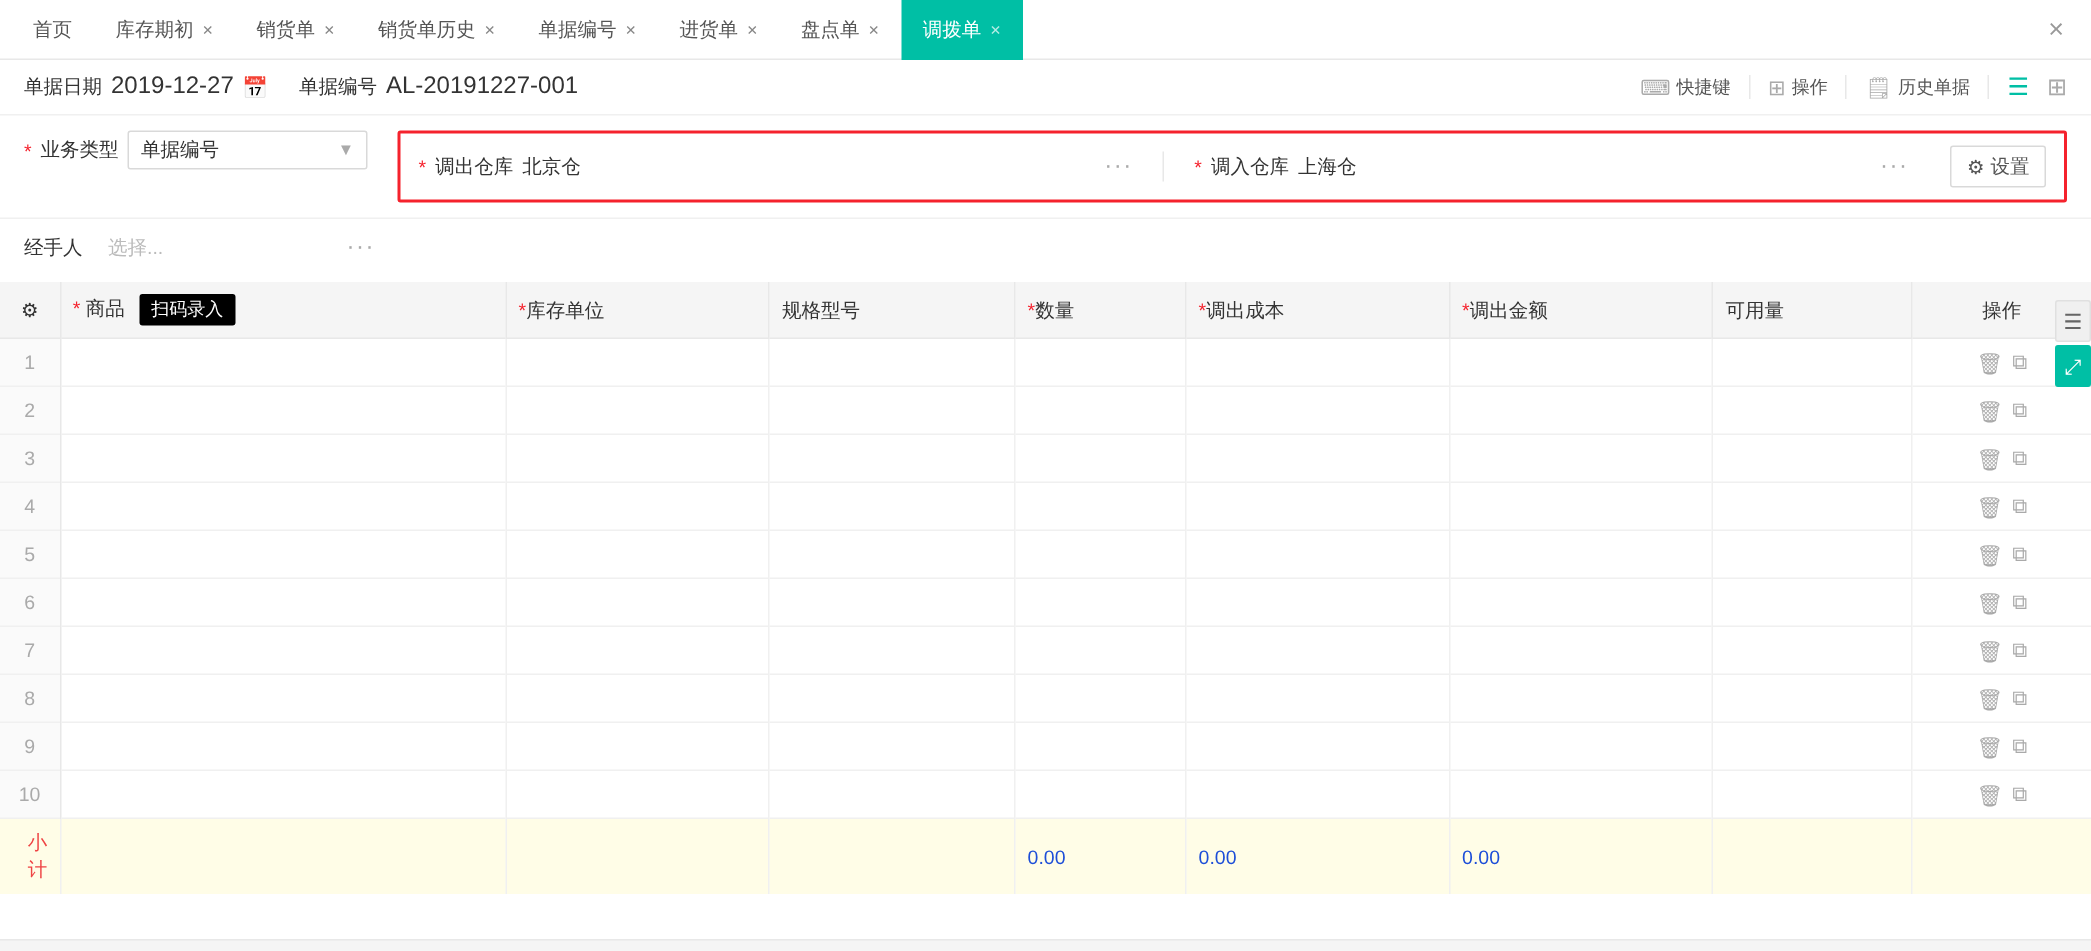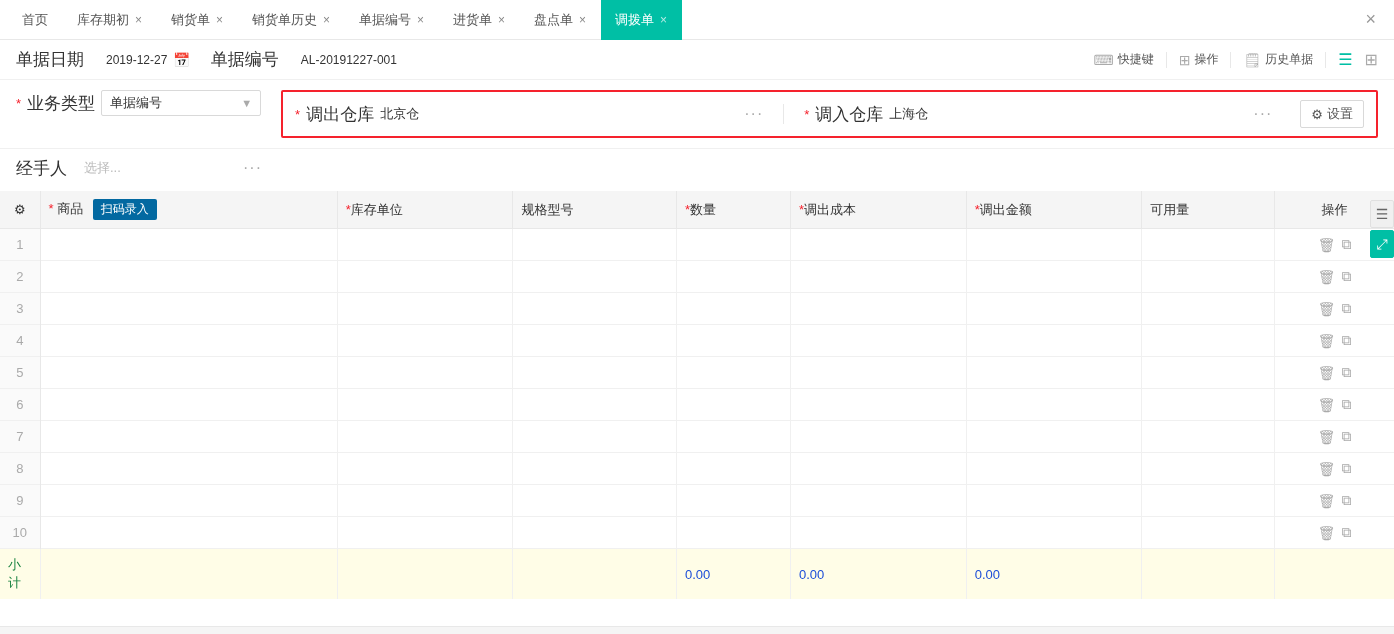--- a/index.html
+++ b/index.html
@@ -44,22 +44,22 @@
     }
 
     
     .toolbar-row {
       display: flex; align-items: center;
       padding: 8px 16px;
       gap: 20px;
       border-bottom: 1px solid #f0f0f0;
     }
     .field-group { display: flex; align-items: center; gap: 6px; }
-    .field-label { color: #333; font-size: 17px; }
-    .field-value { color: #333; font-size: 12px; margin-left: 16px; }
+    .field-label { color: #333; font-size: 13px; }
+    .field-value { color: #333; font-size: 16px; }
     .calendar-icon { color: #aaa; cursor: pointer; font-size: 14px; }
     .toolbar-right {
       margin-left: auto;
       display: flex; align-items: center; gap: 12px;
     }
     .toolbar-btn {
       display: flex; align-items: center; gap: 4px;
       color: #555; font-size: 12px; cursor: pointer;
     }
     .toolbar-btn-icon { font-size: 14px; color: #aaa; }
@@ -143,21 +143,21 @@
     thead th {
       padding: 8px 8px;
       text-align: left;
       font-weight: normal;
       color: #333;
       border-right: 1px solid #e8e8e8;
       white-space: nowrap;
     }
     thead th:first-child { text-align: center; width: 40px; }
     .scan-btn {
-      background: #0369a1;
+      background: #000000;
       color: #fff;
       border: none;
       border-radius: 2px;
       padding: 2px 8px;
       font-size: 12px;
       cursor: pointer;
       margin-left: 6px;
     }
     tbody tr {
       border-bottom: 1px solid #f0f0f0;
@@ -182,21 +182,21 @@
     tfoot tr {
       background: #fffde7;
       border-top: 1px solid #e8e8e8;
     }
     tfoot td {
       padding: 7px 8px;
       border-right: 1px solid #f0f0f0;
       font-size: 13px;
       color: #1d4ed8;
     }
-    tfoot td.row-num { background: #fffde7; text-align: left; color: #15803d; }
+    tfoot td.row-num { background: #fffde7; text-align: right; color: #ef4444; }
 
     
     .gear-col { text-align: center; width: 36px; }
 
     
     .right-toolbar {
       position: fixed;
       right: 0;
       top: 200px;
       display: flex; flex-direction: column; align-items: center;

